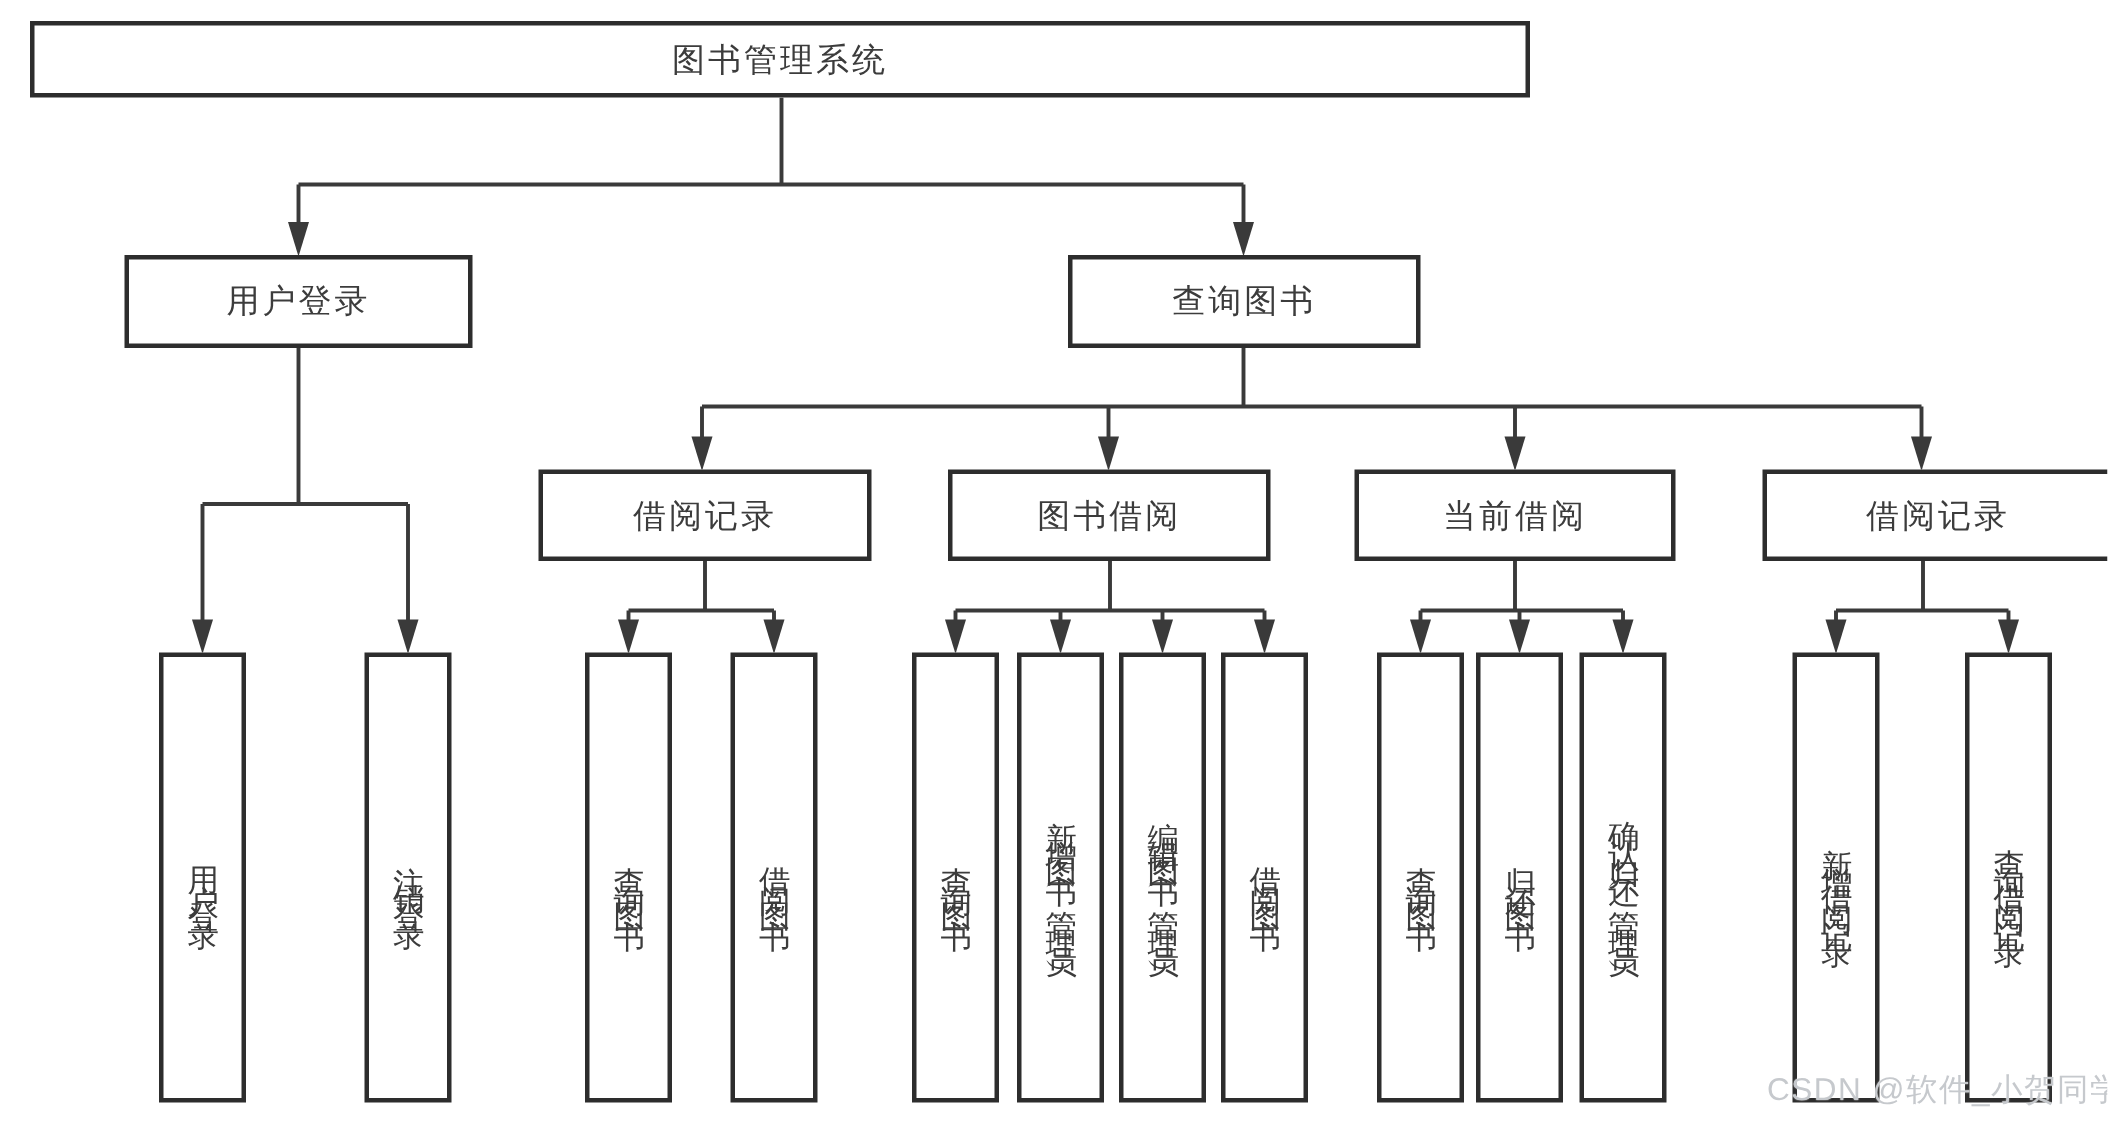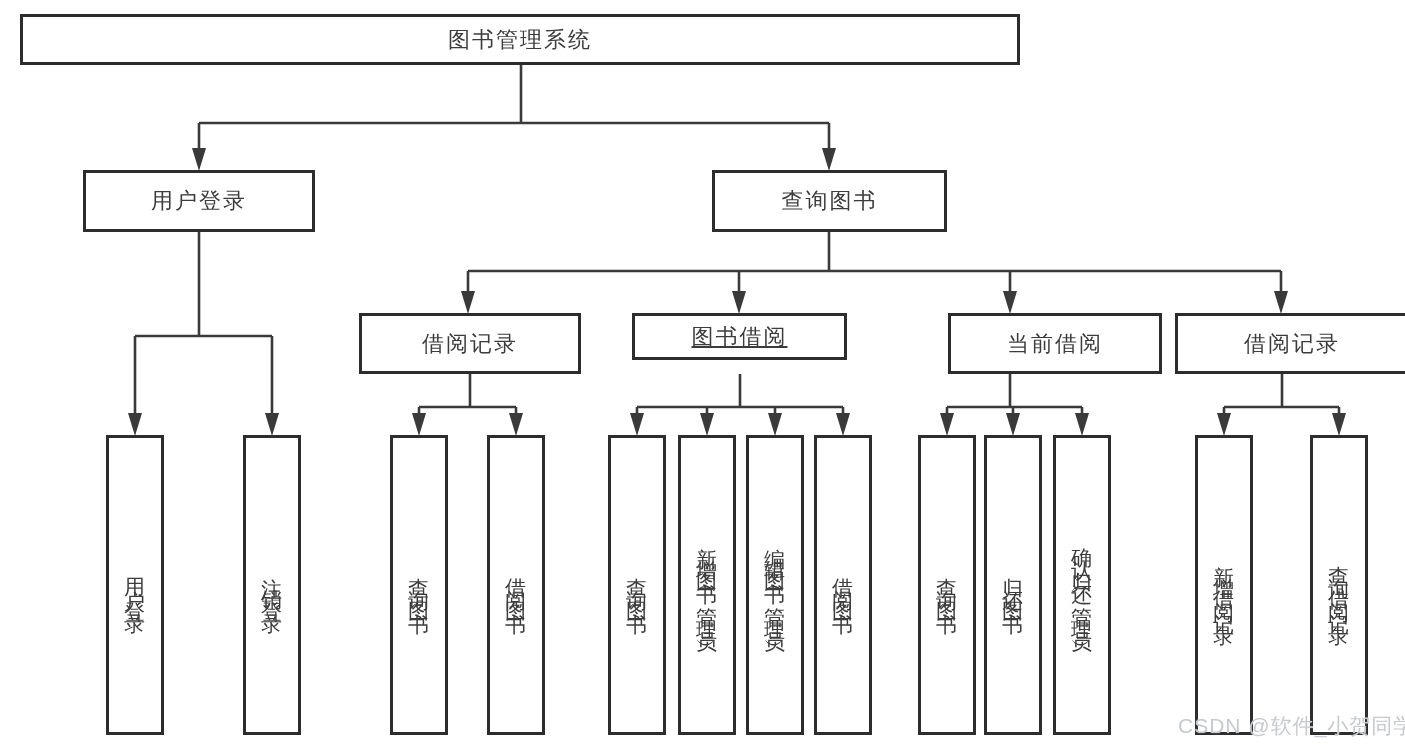--- a/index.html
+++ b/index.html
@@ -35,22 +35,22 @@
     line-height: 1.0;
     white-space: nowrap;
   }
   
   .n-root   { left: 20px;  top: 14px;  width: 1000px; height: 51px; }
   
   .n-login  { left: 83px;  top: 170px; width: 232px; height: 62px; }
   .n-mgmt   { left: 712px; top: 170px; width: 235px; height: 62px; }
   
   .n-newbook { left: 359px;  top: 313px; width: 222px; height: 61px; }
-  .n-borrow  { left: 632px;  top: 313px; width: 215px; height: 47px; text-decoration: underline; }
-  .n-current { left: 948px;  top: 313px; width: 214px; height: 61px; }
+  .n-borrow  { left: 632px;  top: 313px; width: 215px; height: 61px; }
+  .n-current { left: 903px;  top: 313px; width: 214px; height: 61px; }
   .n-records { left: 1175px; top: 313px; width: 234px; height: 61px; }
   
   .leaf { top: 435px; width: 58px; height: 300px; }
   .l1  { left: 106px;  }
   .l2  { left: 243px;  }
   .l3  { left: 390px;  }
   .l4  { left: 487px;  }
   .l5  { left: 608px;  }
   .l6  { left: 678px;  }
   .l7  { left: 746px;  }

